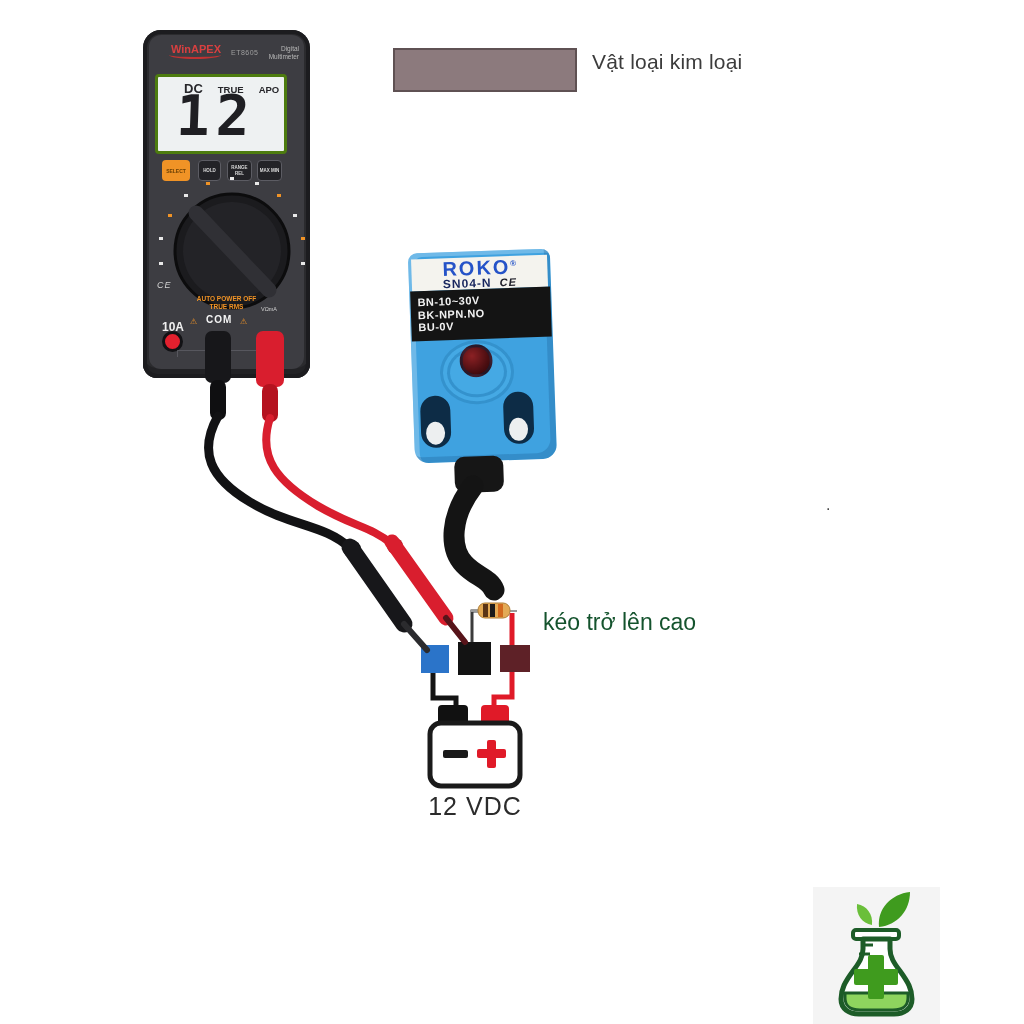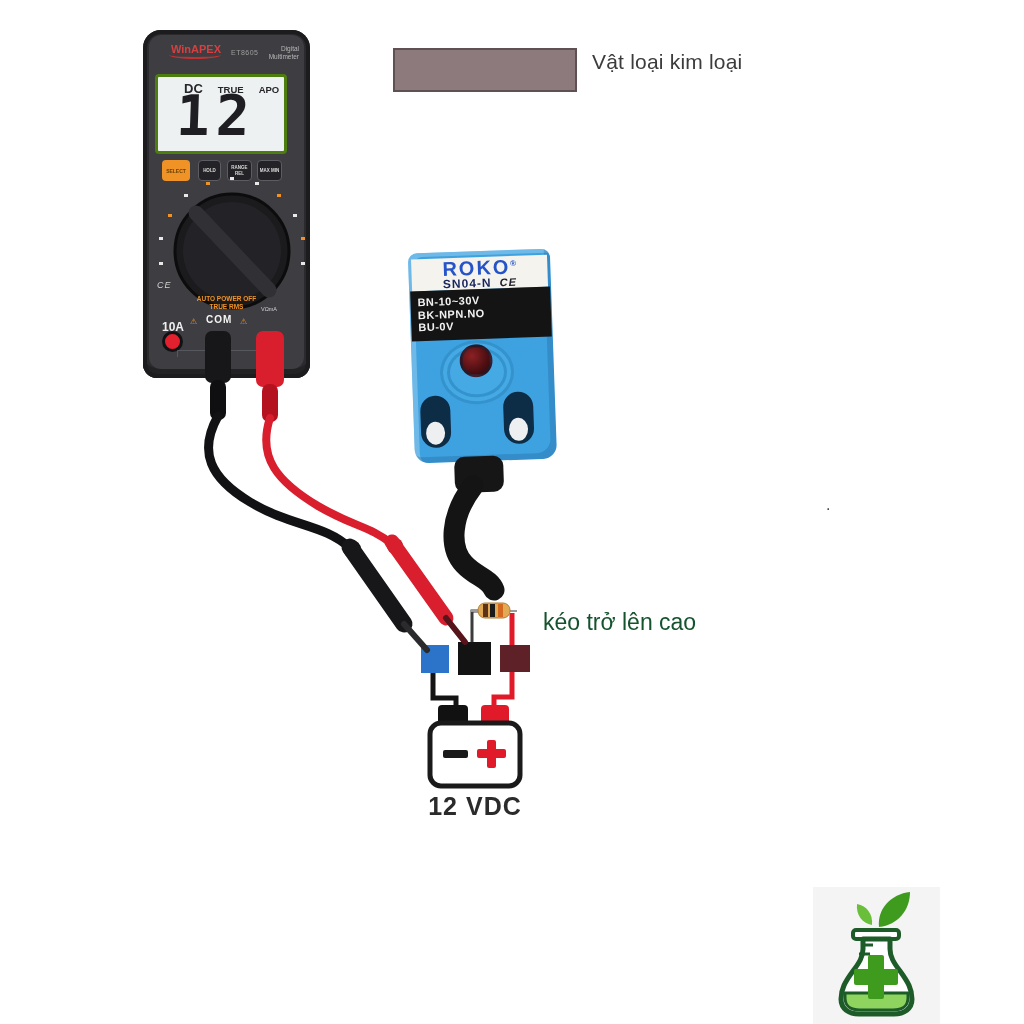--- a/index.html
+++ b/index.html
@@ -64,21 +64,21 @@
   .slot{position:absolute;width:30px;height:52px;background:#0d2c46;border-radius:15px;}
   .slot::after{content:"";position:absolute;left:5px;bottom:3px;width:19px;height:23px;background:#edeff0;border-radius:50%;}
   .slot-l{left:7px;top:146px;} .slot-r{left:90px;top:145px;}
   .gland{position:absolute;left:39px;top:208px;width:49px;height:36px;background:#161616;border-radius:10px;}
 
   
   .overlay{left:0;top:0;pointer-events:none;}
 
   
   .pullup-label{left:543px;top:578px;font-size:23px;color:#14532d;font-weight:500;margin-top:31px;}
-  .battery-label{left:420px;top:792px;width:110px;text-align:center;font-size:25px;font-weight:bold;color:#2b2b2b;letter-spacing:1px;}
+  .battery-label{left:420px;top:792px;width:110px;text-align:center;font-size:25px;font-weight:normal;color:#2b2b2b;letter-spacing:1px;}
   .stray-dot{left:826px;top:496px;font-size:16px;color:#444;}
 
   
   .logo{left:813px;top:887px;width:127px;height:137px;background:#f4f4f4;}
 </style>
 </head>
 <body>
 
 <div id="canvas">
 

